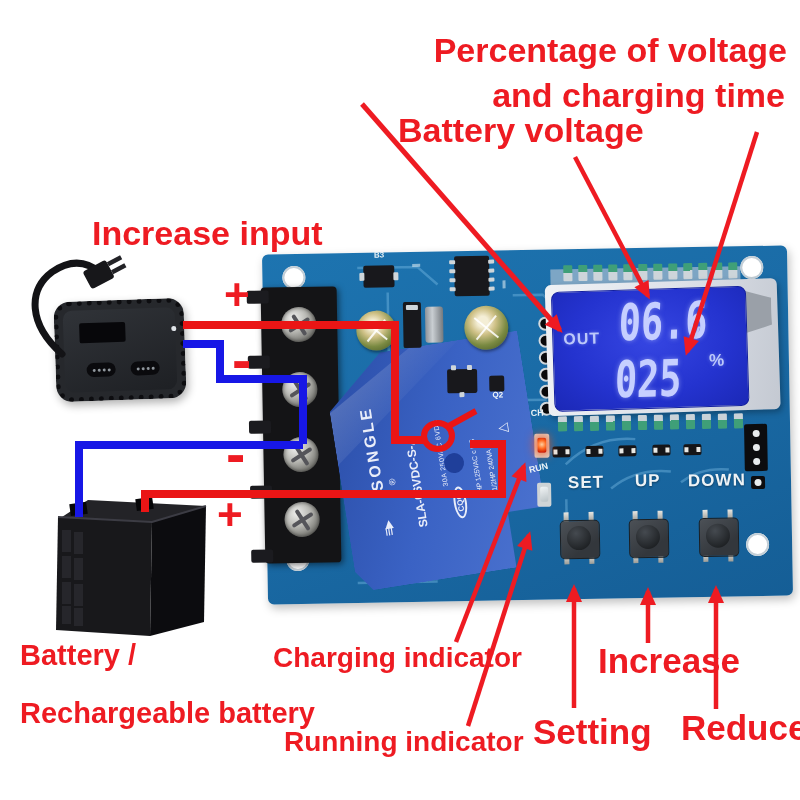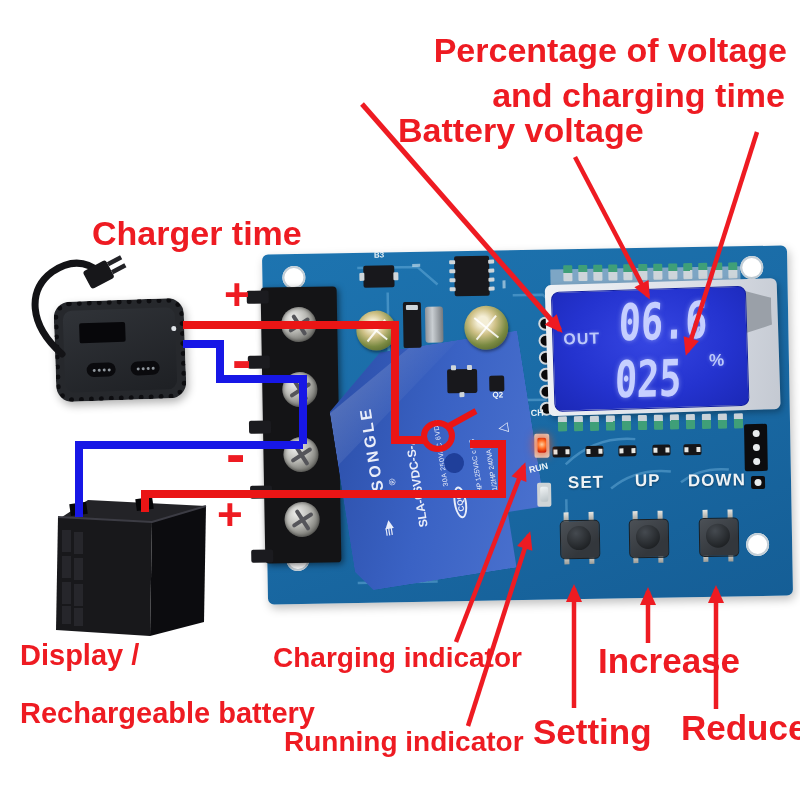--- a/index.html
+++ b/index.html
@@ -405,25 +405,25 @@
     <line x1="456" y1="642" x2="524" y2="466" stroke="#ee1b22" stroke-width="4.5" marker-end="url(#ah)"></line>
     <line x1="468" y1="726" x2="529" y2="535" stroke="#ee1b22" stroke-width="4.5" marker-end="url(#ah)"></line>
     <line x1="574" y1="708" x2="574" y2="588" stroke="#ee1b22" stroke-width="4.5" marker-end="url(#ah)"></line>
     <line x1="648" y1="643" x2="648" y2="591" stroke="#ee1b22" stroke-width="4.5" marker-end="url(#ah)"></line>
     <line x1="716" y1="709" x2="716" y2="589" stroke="#ee1b22" stroke-width="4.5" marker-end="url(#ah)"></line>
   </svg>
 
   <div class="lbl" style="right:13px;top:33px;font-size:34px;text-align:right;z-index:50;">Percentage of voltage</div>
   <div class="lbl" style="right:15px;top:78px;font-size:34px;text-align:left;z-index:50;">and charging time</div>
   <div class="lbl" style="left:398px;top:113px;font-size:34px;z-index:50;">Battery voltage</div>
-  <div class="lbl" style="left:92px;top:216px;font-size:34px;z-index:50;">Charger time</div>
+  <div class="lbl" style="left:92px;top:216px;font-size:34px;z-index:50;">Increase input</div>
   <div class="sign" style="left:224px;top:270px;font-size:44px;z-index:50;">+</div>
   <div class="sign" style="left:232px;top:326px;font-size:58px;z-index:50;">-</div>
   <div class="sign" style="left:226px;top:420px;font-size:58px;z-index:50;">-</div>
   <div class="sign" style="left:217px;top:490px;font-size:44px;z-index:50;">+</div>
-  <div class="lbl" style="left:20px;top:640px;font-size:29px;z-index:50;">Display /</div>
+  <div class="lbl" style="left:20px;top:640px;font-size:29px;z-index:50;">Battery /</div>
   <div class="lbl" style="left:20px;top:698px;font-size:29px;z-index:50;text-align:center;">Rechargeable battery</div>
   <div class="lbl" style="left:273px;top:643px;font-size:28px;z-index:50;">Charging indicator</div>
   <div class="lbl" style="left:284px;top:727px;font-size:28px;z-index:50;">Running indicator</div>
   <div class="lbl" style="left:598px;top:643px;font-size:35px;z-index:50;">Increase</div>
   <div class="lbl" style="left:533px;top:714px;font-size:35px;z-index:50;">Setting</div>
   <div class="lbl" style="left:681px;top:710px;font-size:35px;z-index:50;">Reduce</div>
 </div>
 
 </body></html>

